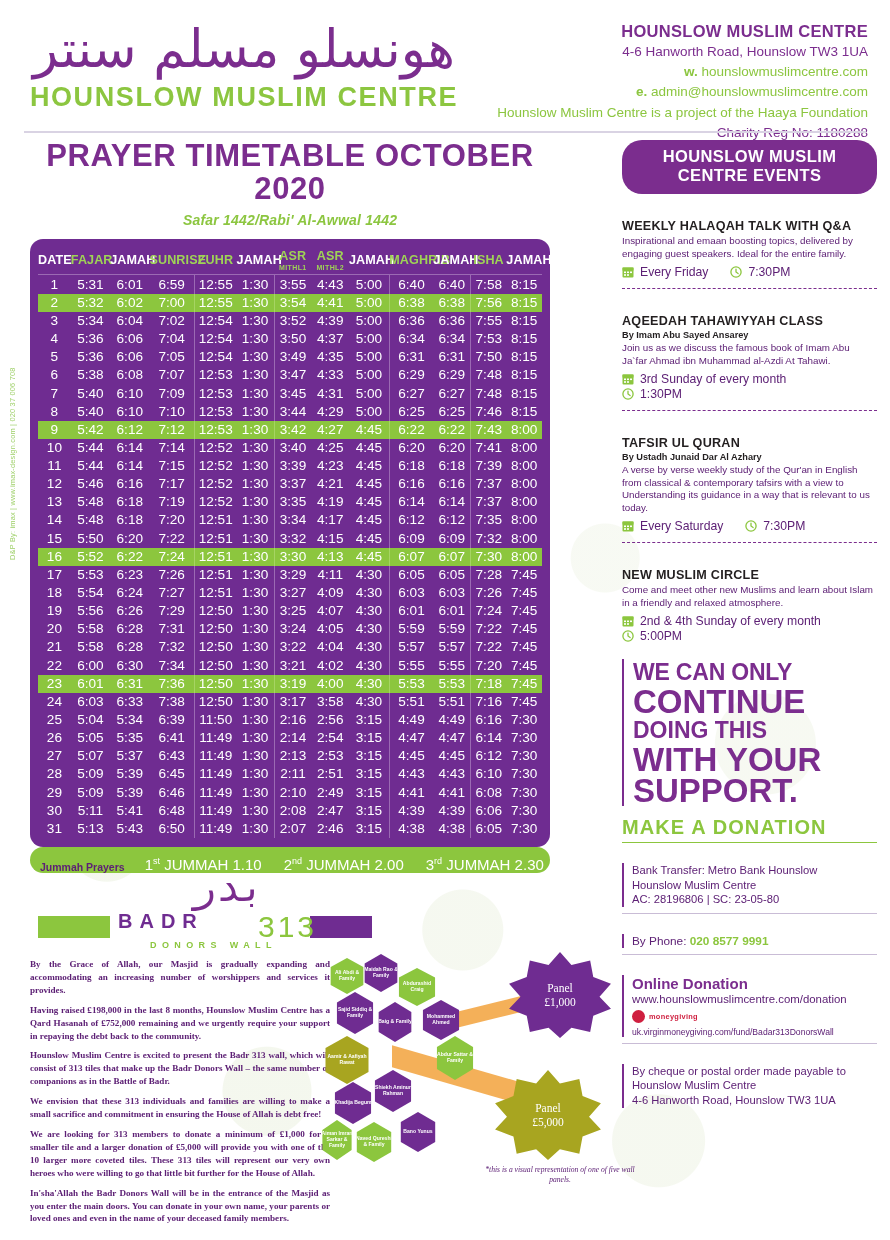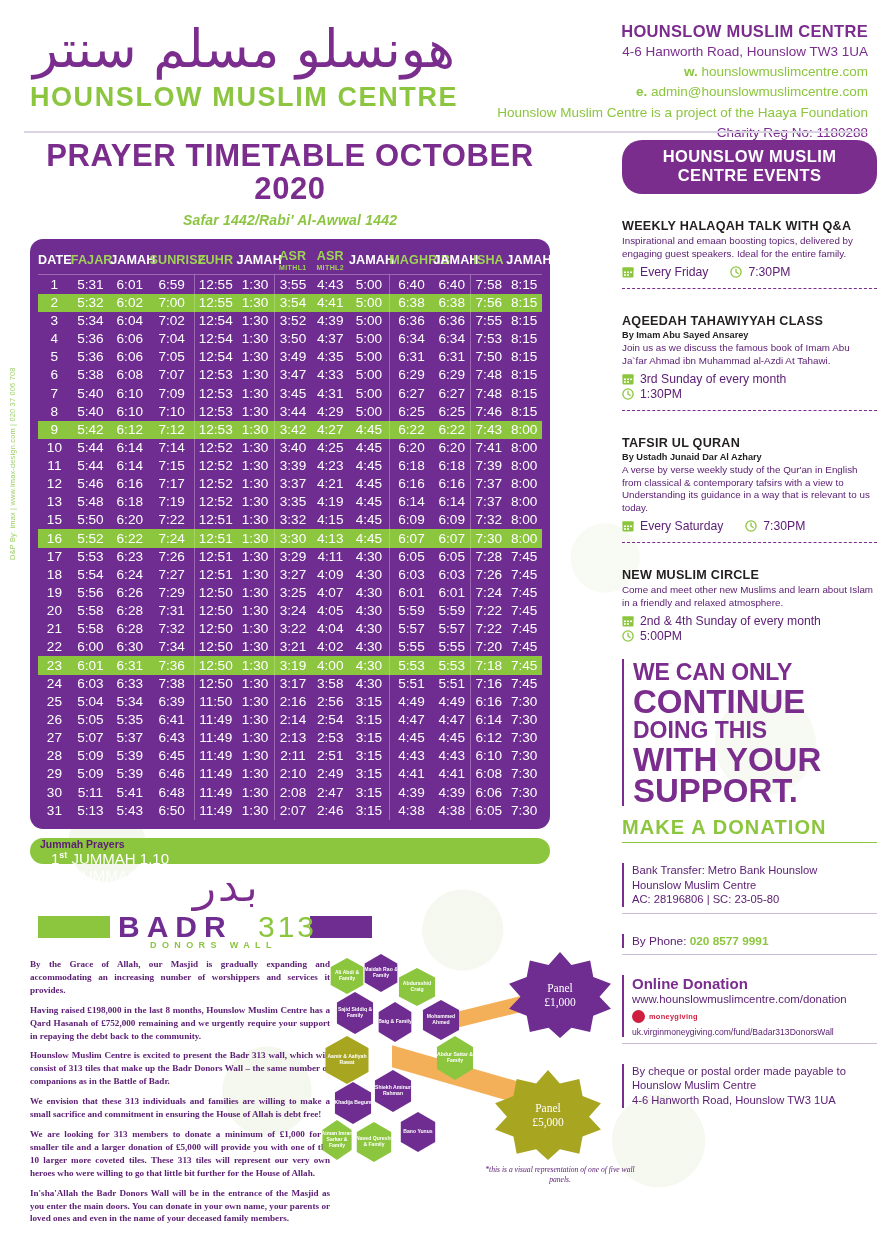--- a/index.html
+++ b/index.html
@@ -81,47 +81,47 @@
   col.c-asr1 { width: 8.0%; }
   col.c-asr2 { width: 8.0%; }
   col.c-ajam { width: 8.6%; }
   col.c-mag { width: 9.4%; }
   col.c-mjam { width: 8.0%; }
   col.c-isha { width: 7.6%; }
   col.c-ijam { width: 7.6%; }
 
   
   .jummah-bar {
-    margin-top: 9px; background: #8cc63e; border-radius: 13px;
-    height: 26px; display: flex; align-items: flex-start; padding: 0 10px; flex-direction: column;
+    background: #8cc63e; border-radius: 13px;
+    height: 26px; display: flex; align-items: flex-end; padding: 0 10px;
   }
   .jummah-label {
     font-size: 10.5px; font-weight: bold; color: #5d2075;
     margin-right: 9px; white-space: nowrap;
   }
   .jummah-item {
     font-size: 15px; color: #ffffff; font-weight: 500;
     padding: 0 11px; white-space: nowrap;
   }
-  .jummah-item sup { font-size: 9px; font-weight: bold; }
+  .jummah-item sup { font-size: 9px; }
   .jummah-div { width: 1.5px; height: 17px; background: #ffffff; opacity: .85; }
 
   
   .badr { position: absolute; left: 30px; top: 880px; width: 585px; }
   .badr-logo-row { position: relative; height: 72px; }
   .badr-arabic {
     position: absolute; left: 162px; top: -16px;
     font-family: Liberation Mono, monospace; font-size: 40px; color: #7b2d8e;
     direction: rtl;
   }
   .badr-bar-l { position: absolute; left: 8px; top: 36px; width: 72px; height: 22px; background: #8cc63e; }
   .badr-bar-r { position: absolute; left: 280px; top: 36px; width: 62px; height: 22px; background: #6f2c91; }
   .badr-word {
     position: absolute; left: 88px; top: 30px;
-    font-size: 30px; font-weight: bold; color: #6f2c91; letter-spacing: 7px;
+    font-size: 20px; font-weight: bold; color: #6f2c91; letter-spacing: 7px;
   }
   .badr-num {
     position: absolute; left: 228px; top: 30px;
     font-size: 30px; color: #8cc63e; letter-spacing: 3px;
   }
   .badr-sub {
     position: absolute; left: 120px; top: 60px;
     font-size: 9px; color: #8cc63e; letter-spacing: 5.4px; font-weight: bold;
   }
   .badr-body { width: 300px; margin-top: 6px; }
@@ -480,20 +480,35 @@
             <td>6:18</td>
             <td>7:19</td>
             <td class=" sep">12:52</td>
             <td>1:30</td>
             <td class=" sep">3:35</td>
             <td>4:19</td>
             <td>4:45</td>
             <td class=" sep">6:14</td>
             <td>6:14</td>
             <td class=" sep">7:37</td>
+            <td>8:00</td>
+          </tr>
+          <tr>
+            <td class="date">14</td>
+            <td>5:48</td>
+            <td>6:18</td>
+            <td>7:20</td>
+            <td class=" sep">12:51</td>
+            <td>1:30</td>
+            <td class=" sep">3:34</td>
+            <td>4:17</td>
+            <td>4:45</td>
+            <td class=" sep">6:12</td>
+            <td>6:12</td>
+            <td class=" sep">7:35</td>
             <td>8:00</td>
           </tr>
           <tr>
             <td class="date">15</td>
             <td>5:50</td>
             <td>6:20</td>
             <td>7:22</td>
             <td class=" sep">12:51</td>
             <td>1:30</td>
             <td class=" sep">3:32</td>

